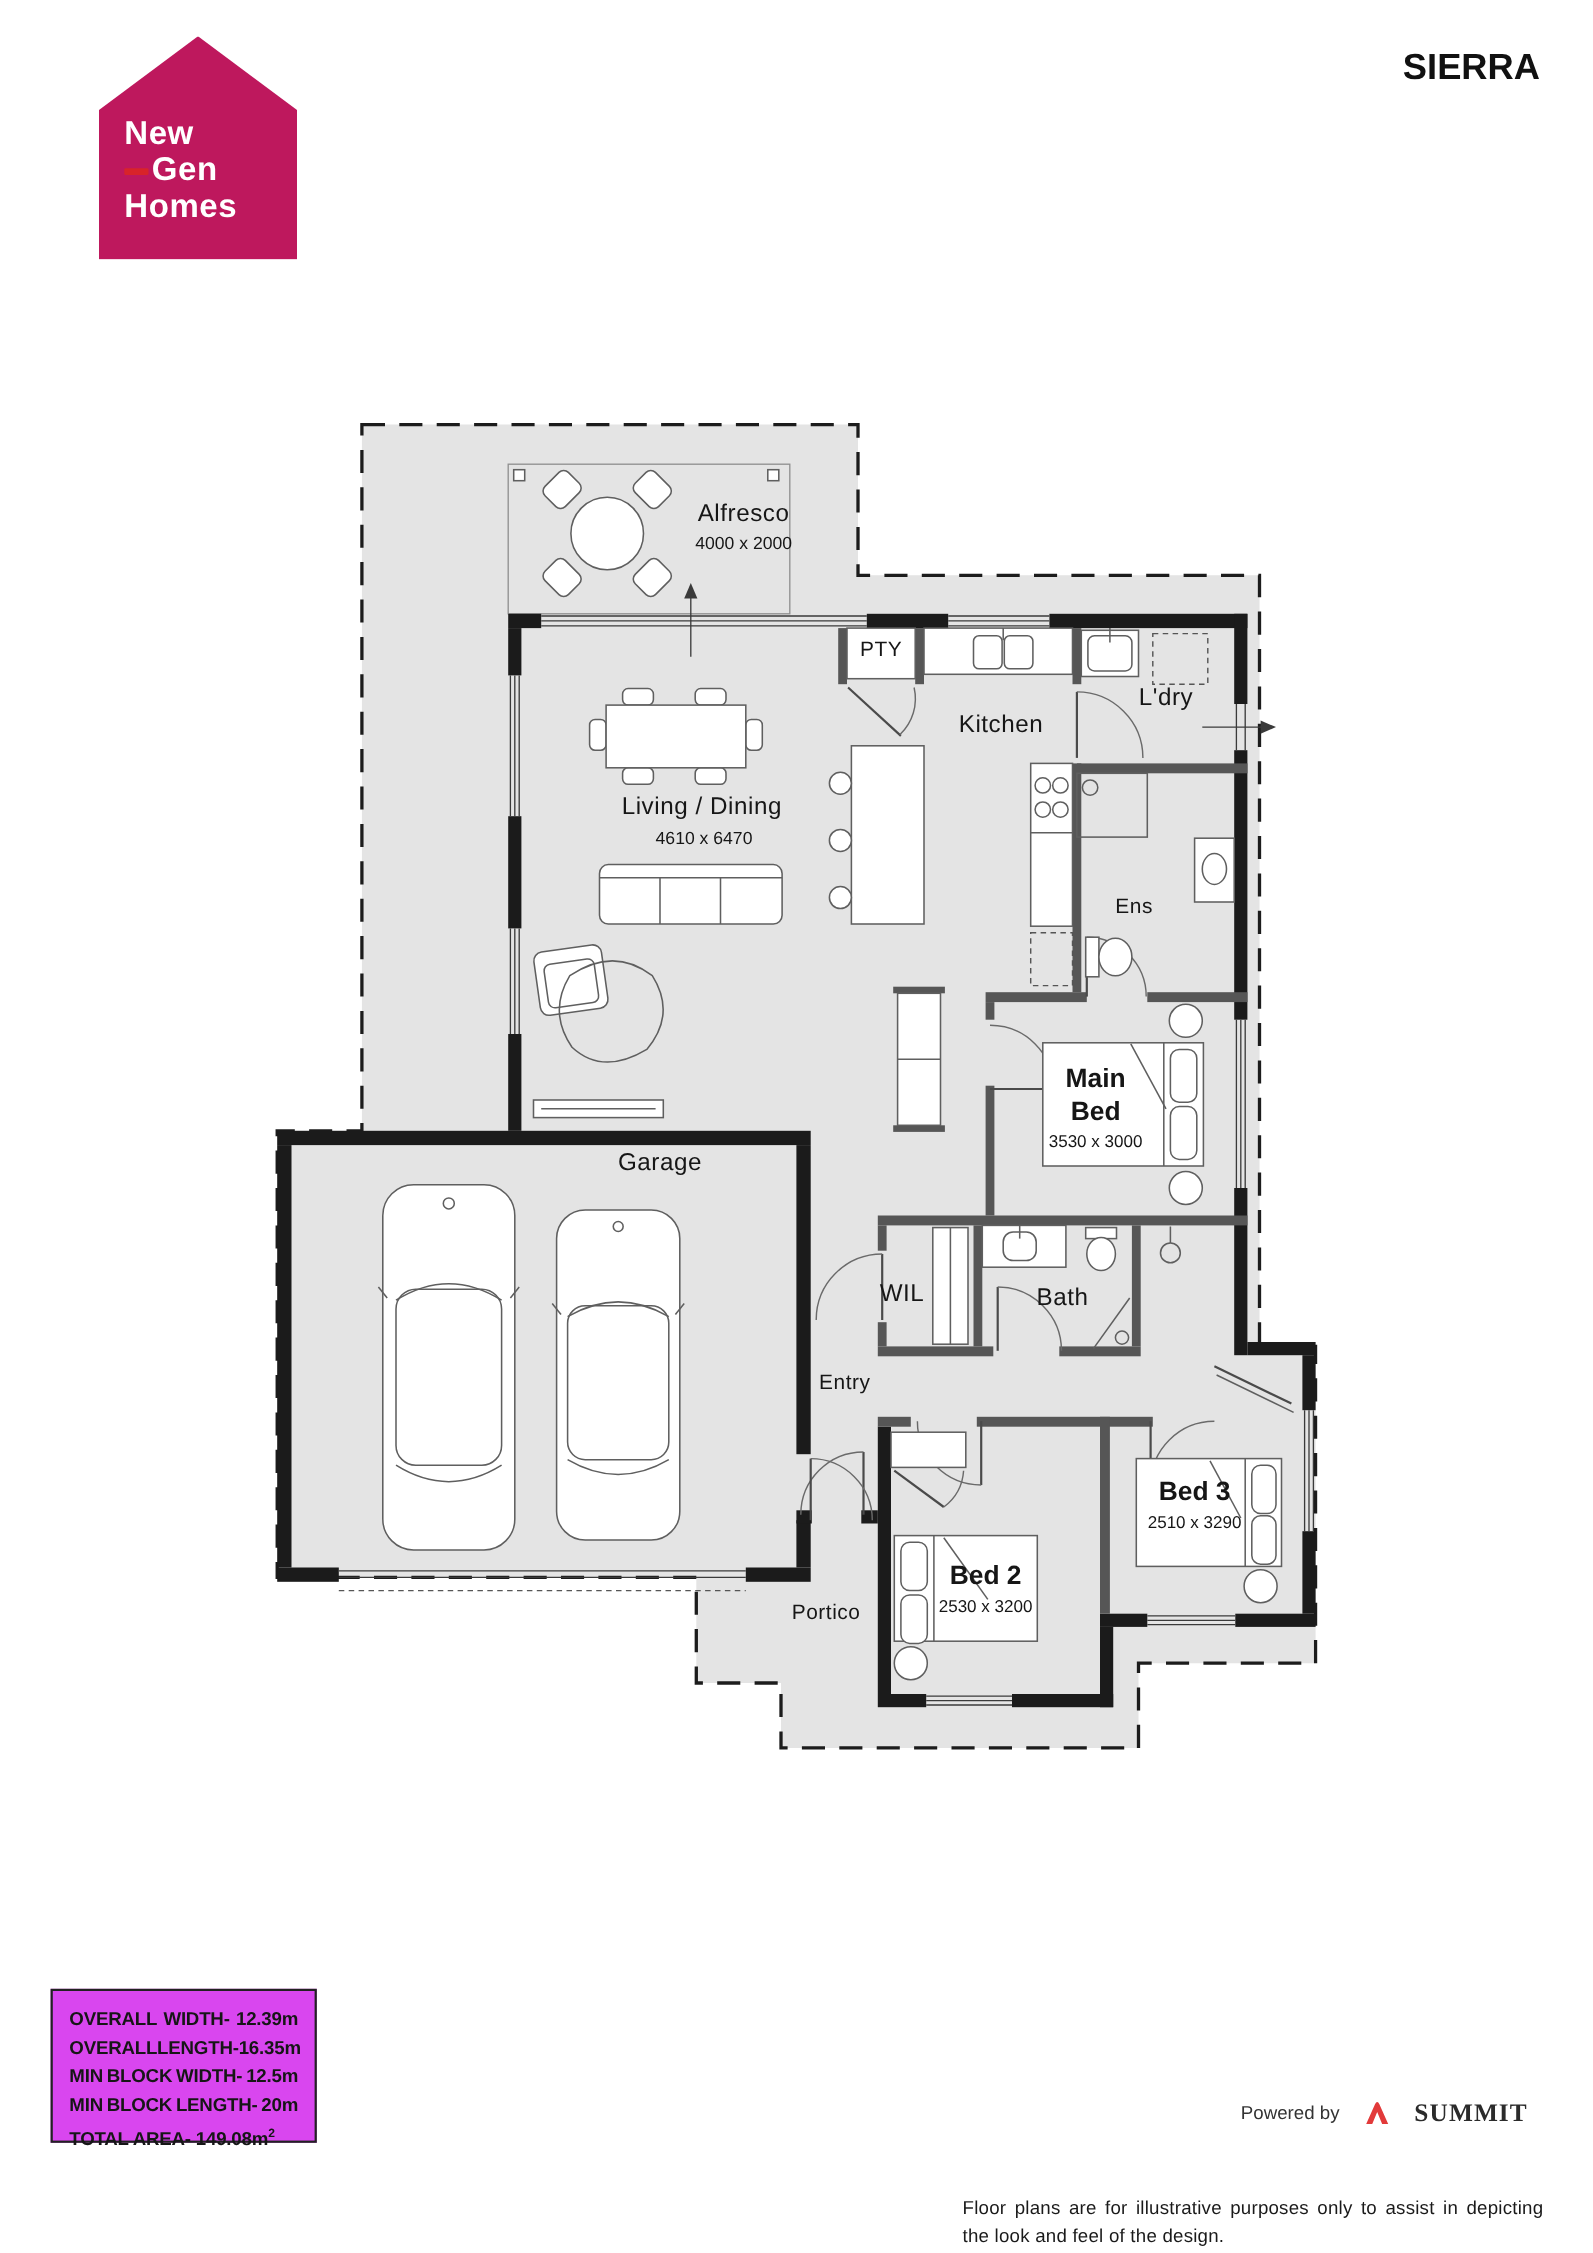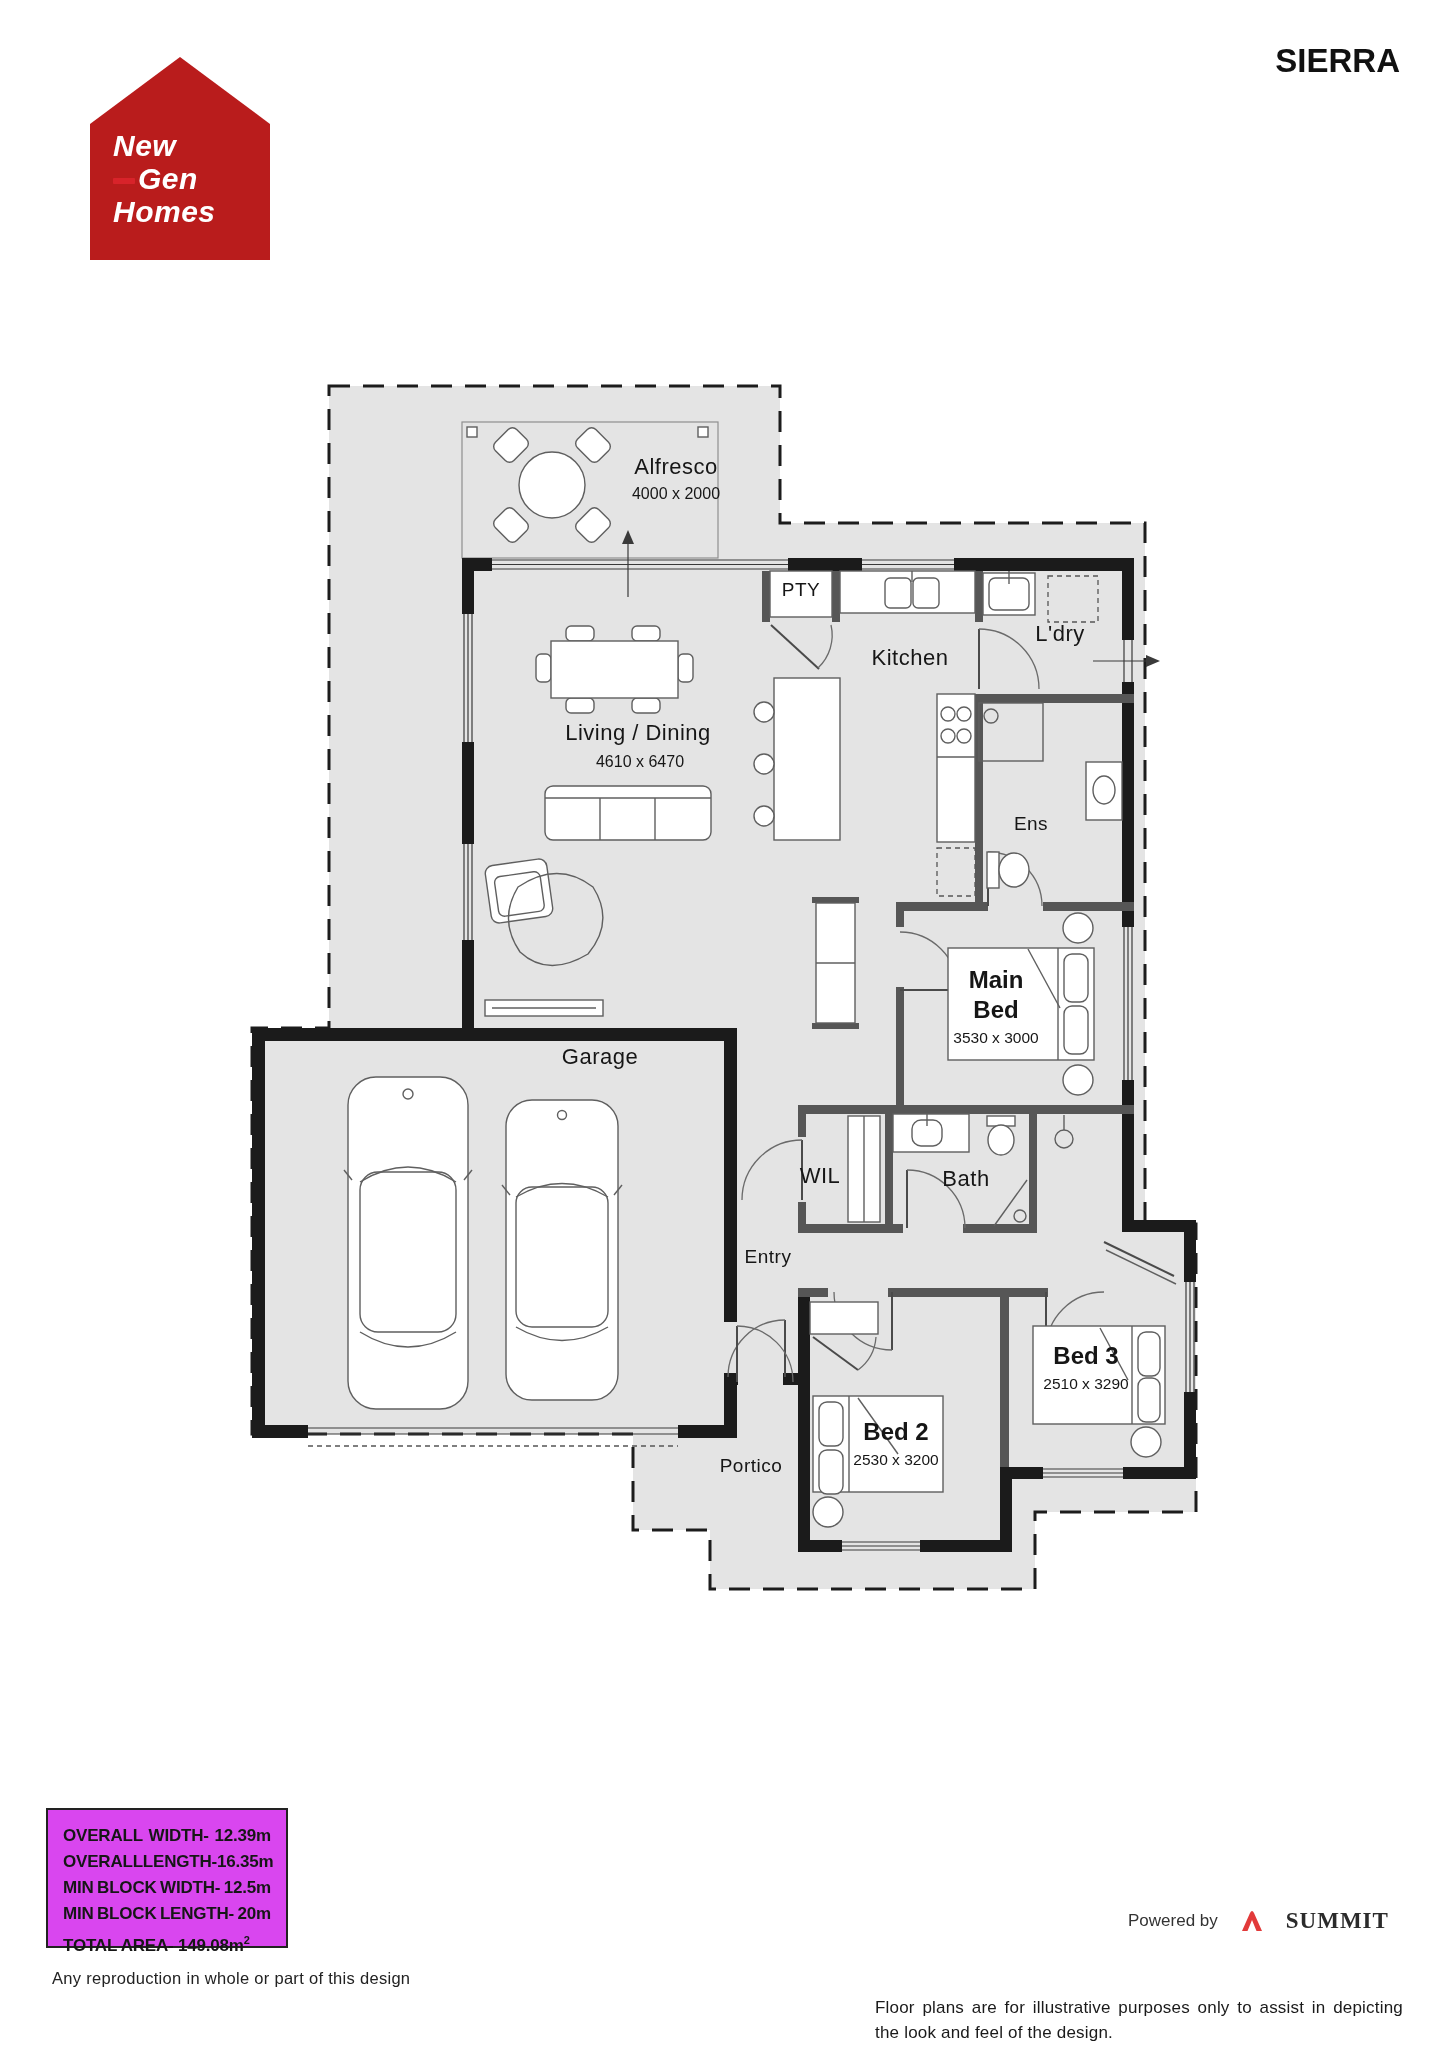--- a/index.html
+++ b/index.html
@@ -1,23 +1,23 @@
 <!DOCTYPE html>
 <html><head>
 <meta charset="utf-8">
 <style>
   html,body{margin:0;padding:0;}
   body{width:1448px;height:2048px;background:#ffffff;position:relative;
        font-family:"Liberation Sans",sans-serif;color:#161616;overflow:hidden;}
   .page{position:absolute;inset:0;}
 
   
-  .logo{position:absolute;left:90px;top:57px;width:180px;height:203px;
-        background:#b91c1c;
-        clip-path:polygon(0 33%,50% 0,100% 33%,100% 100%,0 100%);font-style:italic;}
+  .logo{position:absolute;left:90px;top:33px;width:180px;height:203px;
+        background:#be185d;
+        clip-path:polygon(0 33%,50% 0,100% 33%,100% 100%,0 100%);}
   .logo-text{position:absolute;left:23px;top:72px;line-height:33px;
         font-size:30px;font-weight:700;color:#ffffff;letter-spacing:.5px;}
   .logo-dash{display:inline-block;width:22px;height:6px;background:#d8232a;
         margin-right:3px;vertical-align:middle;border-radius:1px;}
   .design-name{position:absolute;right:48px;top:42px;font-size:33px;font-weight:700;
         letter-spacing:0;color:#111;font-stretch:condensed;}
 
   
   .plan{position:absolute;left:248px;top:382px;width:950px;height:1240px;}
   .slab{fill:#e4e4e4;}
@@ -418,21 +418,20 @@
         <span>BLOCK</span>
         <span>LENGTH-</span>
         <span>20m</span>
     </div>
     <div>
       <span>TOTAL AREA- 149.08m</span><sup>2</sup>
     </div>
   </div>
 
   <div class="copyright">
-    <div>Any reproduction in whole or part of this design</div>
   </div>
 
   <div class="powered">
     <span class="pb">Powered by</span>
     <svg width="24" height="22" viewBox="0 0 24 22">
       <path d="M2,21 L10,3 Q12,-1 14,3 L22,21 L16.5,21 L12,10 L7.5,21 Z" fill="#e23a3a"></path>
     </svg>
     <span class="summit">SUMMIT</span>
   </div>
 

